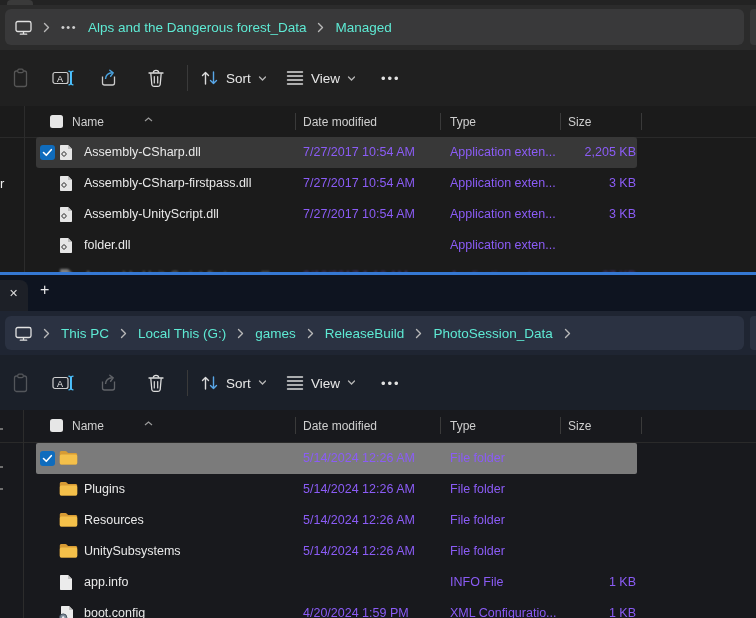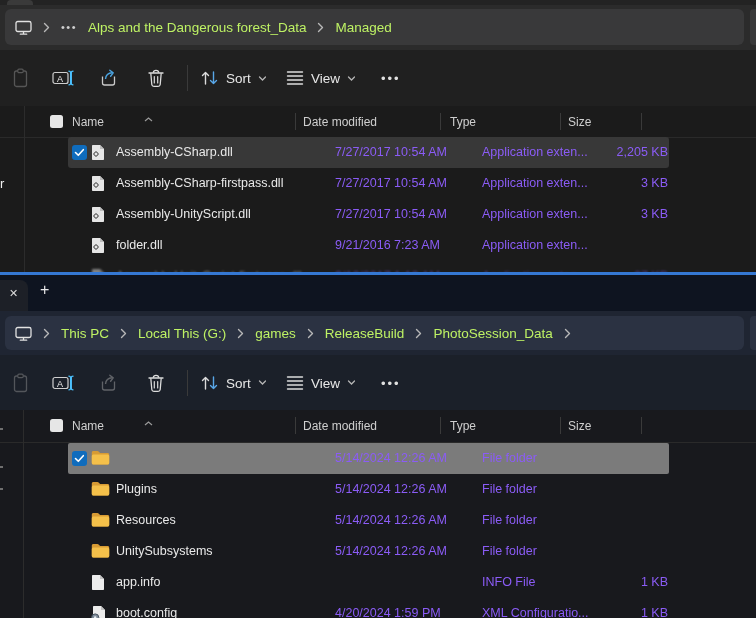--- a/index.html
+++ b/index.html
@@ -18,21 +18,21 @@
   .crumbbar{position:absolute;left:0;right:0;}
   .win-top .crumbbar{top:5px;height:45px;background:#2b2b2b;}
   .win-bottom .crumbbar{top:36px;height:44px;background:#1f2532;}
   .addr{position:absolute;left:5px;width:739px;border-radius:6px;display:flex;align-items:center;
         gap:11px;padding:0 10px;box-sizing:border-box;}
   .win-top .addr{top:4px;height:36px;background:#39393a;}
   .win-bottom .addr{top:5px;height:34px;background:#2b3242;}
   .addr-frag{position:absolute;right:0;width:6px;border-radius:4px 0 0 4px;}
   .win-top .addr-frag{top:4px;height:36px;background:#39393a;}
   .win-bottom .addr-frag{top:5px;height:34px;background:#2b3242;}
-  .crumb{font-size:13.5px;color:#bef264;white-space:nowrap;cursor:default;}
+  .crumb{font-size:13.5px;color:#5eead4;white-space:nowrap;cursor:default;}
   .crumb-dots{font-size:11px;letter-spacing:1.5px;color:#d0d0d0;}
   .chev{display:flex;align-items:center;}
 
   
   .tools{position:absolute;left:0;right:0;}
   .win-top .tools{top:50px;height:56px;background:#202020;}
   .win-bottom .tools{top:80px;height:55px;background:#1b2029;}
   .tb{position:absolute;top:50%;transform:translateY(-50%);display:flex;align-items:center;gap:7px;}
   .tb-label{font-size:13.5px;color:#e8e8e8;}
   .tvdiv{position:absolute;top:50%;transform:translateY(-50%);width:1px;height:26px;background:#3a3a3a;}
@@ -45,21 +45,21 @@
   .win-bottom .lhead{top:135px;height:32px;}
   .hcell{position:absolute;top:0;height:100%;display:flex;align-items:center;font-size:12px;color:#cfcfcf;white-space:nowrap;}
   .hchk{position:absolute;left:50px;top:9px;width:13px;height:13px;background:#e6e6e6;border-radius:2.5px;}
   .hsort{position:absolute;left:144px;top:2px;}
   .hdiv{position:absolute;top:7px;width:1px;height:17px;background:#3a3a3a;}
 
   
   .rows{position:absolute;left:0;right:0;}
   .win-top .rows{top:137px;}
   .win-bottom .rows{top:168px;}
-  .row{position:relative;height:31px;margin-left:32px;}
+  .row{position:relative;height:31px;}
   .row.sel::before{content:"";position:absolute;left:36px;width:601px;top:0;height:31px;
                    background:#383838;border-radius:3px;z-index:0;}
   .win-bottom .row.sel::before{background:#7b7b7b;border-radius:2px;}
   .cell{position:absolute;top:0;height:31px;line-height:31px;font-size:12.5px;color:#8b5cf6;
         white-space:nowrap;z-index:1;}
   .c-name{left:84px;color:#e9e9e9;}
   .c-date{left:303px;}
   .c-type{left:450px;}
   .c-size{left:558px;width:78px;text-align:right;}
   .ficon{position:absolute;left:59px;top:7px;z-index:1;}
@@ -237,21 +237,20 @@
       <div class="row">
         <span class="ficon"><svg width="14" height="17" viewBox="0 0 14 17">
               <path d="M1 2c0-.6.4-1 1-1h7l4 4v10c0 .6-.4 1-1 1H2c-.6 0-1-.4-1-1z" fill="#e6e6e6"></path>
               <path d="M9 1l4 4H9z" fill="#bdbdbd"></path>
               <g stroke="#5a5a5a" fill="none" stroke-width="1">
                 <circle cx="5" cy="10" r="2"></circle>
                 <path d="M5 7.2v1M5 11.8v1M2.2 10h1M6.8 10h1"></path>
               </g>
             </svg></span>
         <span class="cell c-name">folder.dll</span>
-        <span class="cell c-date">9/21/2016 7:23 AM</span>
         <span class="cell c-type">Application exten...</span>
       </div>
       <div class="row ghost">
         <span class="ficon"><svg width="14" height="17" viewBox="0 0 14 17">
               <path d="M1 2c0-.6.4-1 1-1h7l4 4v10c0 .6-.4 1-1 1H2c-.6 0-1-.4-1-1z" fill="#e6e6e6"></path>
               <path d="M9 1l4 4H9z" fill="#bdbdbd"></path>
             </svg></span>
         <span class="cell c-name">Assembly-UnityScript-firstpass.dll</span>
         <span class="cell c-date">9/12/2017 1:12 AM</span>
         <span class="cell c-type">Application exten...</span>

